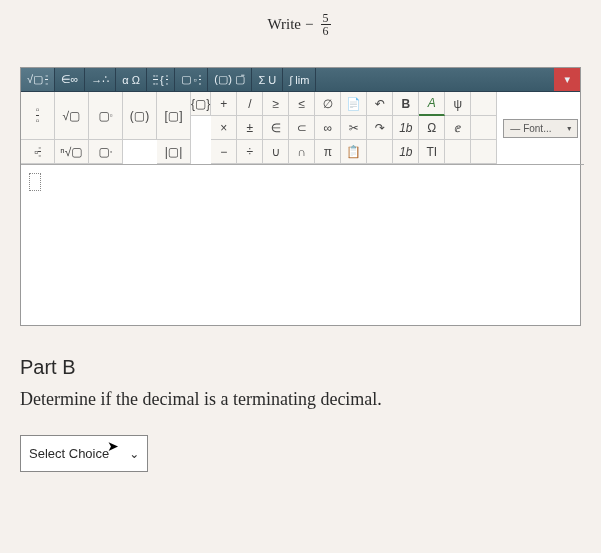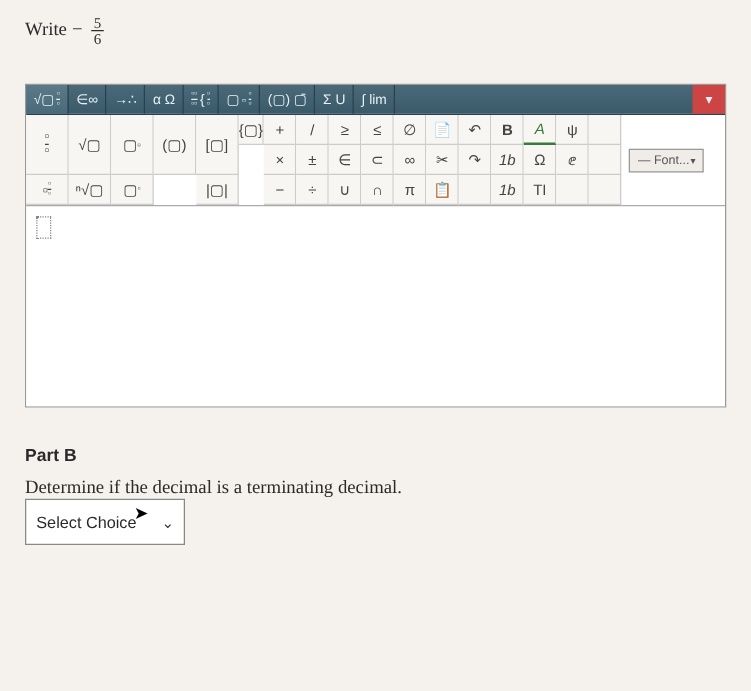--- a/index.html
+++ b/index.html
@@ -11,20 +11,21 @@
       color: #2a2a2a;
       padding: 12px 20px;
       overflow: hidden;
     }
     .question-text {
       font-size: 15px;
       margin-bottom: 30px;
       display: flex;
       align-items: center;
       gap: 4px;
+      justify-content: center;
     }
     .fraction {
       display: inline-flex;
       flex-direction: column;
       align-items: center;
       font-size: 12px;
       vertical-align: middle;
       margin: 0 3px;
     }
     .fraction .num { border-bottom: 1px solid #2a2a2a; padding: 0 2px; line-height: 1; }
@@ -91,45 +92,46 @@
       flex: 1;
     }
     .dropdown {
       border: 1px solid #999;
       background: #f0ede8;
       font-size: 10px;
       padding: 3px 6px;
       display: flex;
       justify-content: space-between;
       align-items: center;
-      width: 60px;
+      width: 75px;
       color: #555;
       font-family: Arial, sans-serif;
     }
     .dropdown::after { content: "▾"; font-size: 8px; }
 
     .answer-area {
       min-height: 160px;
       padding: 8px;
       background: #fff;
     }
     .cursor-box {
       width: 12px;
       height: 18px;
       border: 1px dotted #888;
     }
 
     .part-label {
-      font-weight: bold;
-      font-size: 14px;
+      font-weight: normal;
+      font-size: 20px;
       margin-bottom: 10px;
       font-family: Arial, sans-serif;
     }
     .part-question {
-      font-size: 15px;
+      font-size: 18px;
+      margin-bottom: 25px;
     }
     .select-wrap {
       border: 1px solid #888;
       background: #fff;
       padding: 10px 8px;
       font-size: 13px;
       display: inline-flex;
       align-items: center;
       gap: 20px;
       font-family: Arial, sans-serif;

